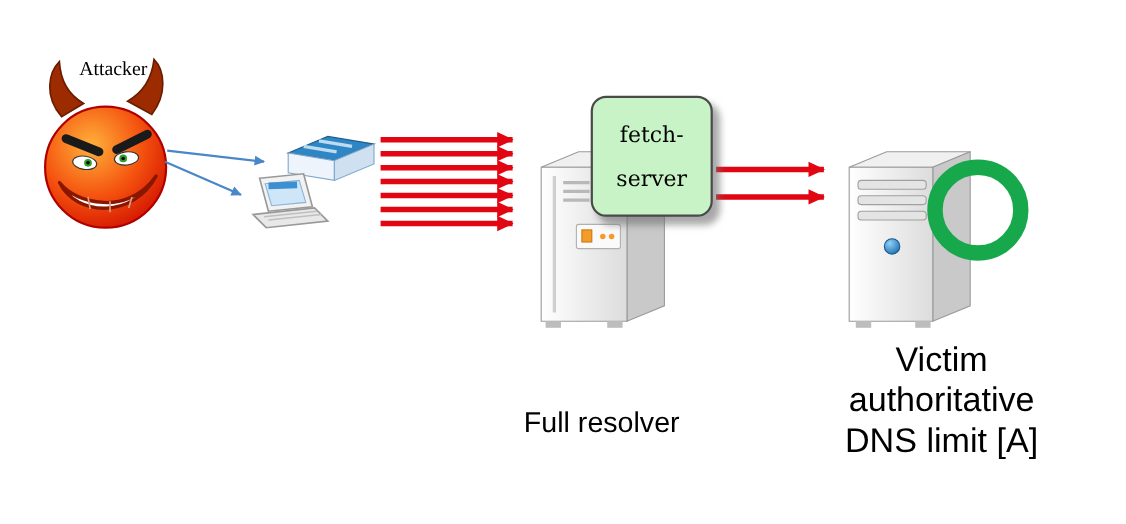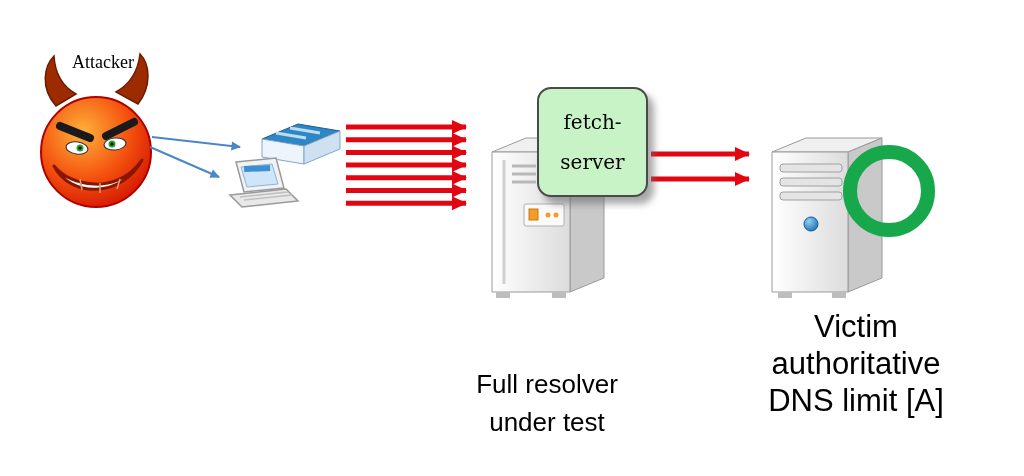--- a/index.html
+++ b/index.html
@@ -128,21 +128,20 @@
 
   <div class="fetch-limit">
     <span>fetch-</span>
     <span>server</span>
   </div>
 
   <div class="label attacker-label">Attacker</div>
 
   <div class="label resolver-label">
     <div>Full resolver</div>
-    <div>under test</div>
   </div>
 
   <div class="label victim-label">
     <div>Victim authoritative</div>
     <div>DNS limit [A]</div>
   </div>
 
 </div>
 
 </body></html>

